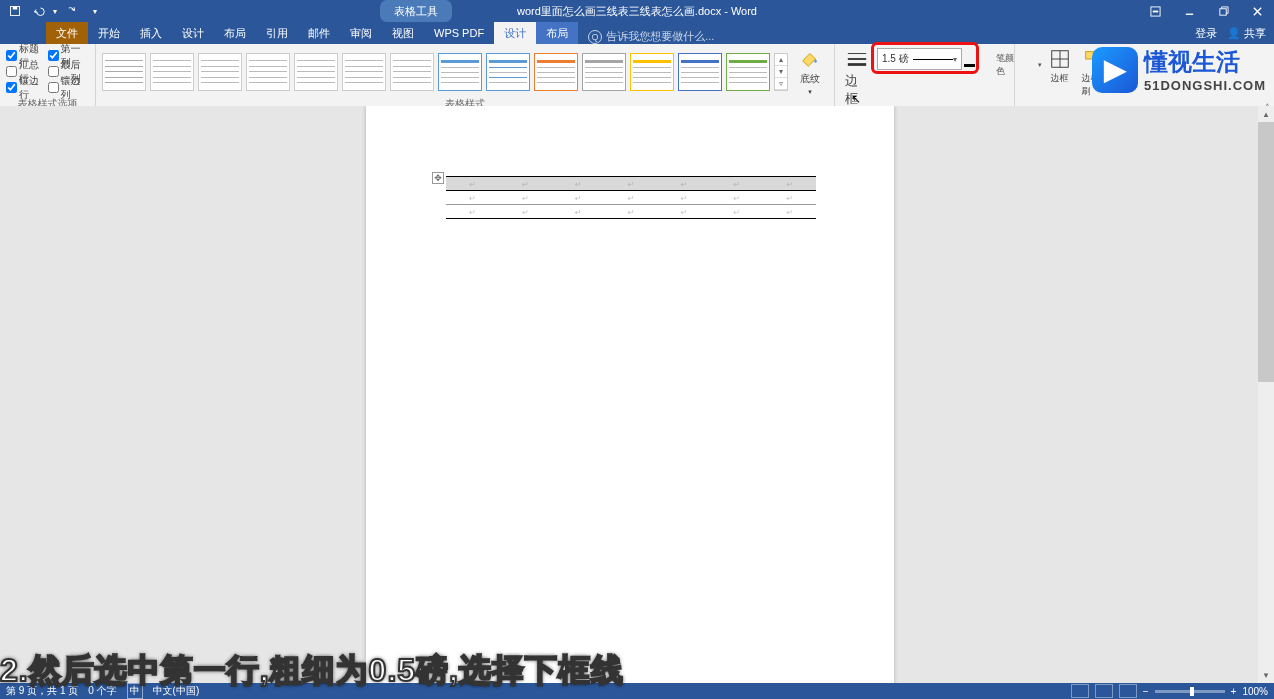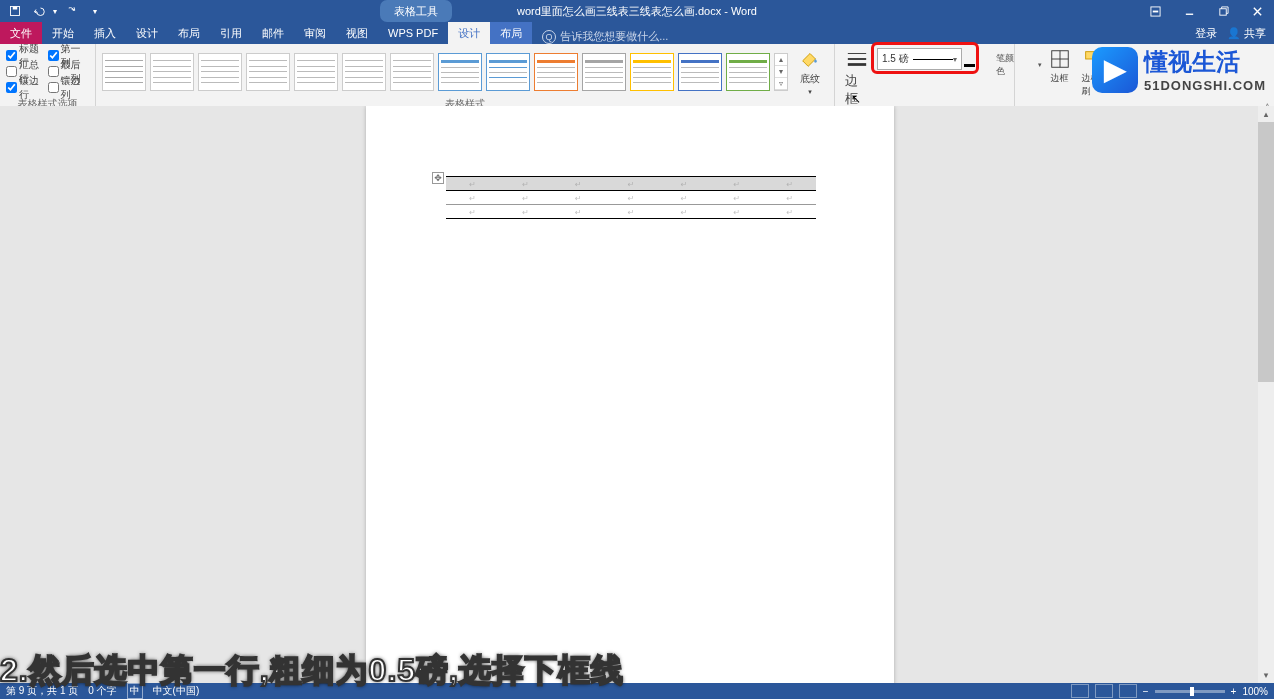--- a/index.html
+++ b/index.html
@@ -12,21 +12,21 @@
 .qat-btn svg { width:12px; height:12px; }
 .title-center { position:absolute; left:0; right:0; text-align:center; pointer-events:none; }
 .tabtool { position:absolute; left:380px; top:0; height:22px; padding:0 14px; background:#4a7ab8; display:flex; align-items:center; font-size:11px;border-radius:7px; }
 .wincontrols { position:absolute; right:0; top:0; height:22px; display:flex; }
 .winbtn { width:34px; height:22px; display:flex; align-items:center; justify-content:center; }
 .winbtn svg { width:11px; height:11px; }
 
 
 .menubar { height:22px; background:#2b579a; display:flex; align-items:flex-end; color:#fff; font-size:11px; position:relative; }
 .menutab { padding:0 10px; height:22px; display:flex; align-items:center; cursor:pointer; }
-.menutab.file { background:#be185d; }
+.menutab.file { background:#a16207;margin-left:46px; }
 .menutab.active { background:#f3f3f3; color:#2b579a; }
 .menutab.context { background:#4472c4; }
 .tellme { margin-left:10px; display:flex; align-items:center; gap:4px; color:#c8d4e8; font-size:11px; }
 .tellme-icon { width:14px; height:14px; border:1px solid #c8d4e8; border-radius:50%; display:flex; align-items:center; justify-content:center; font-size:9px; }
 .right-items { position:absolute; right:8px; top:0; height:22px; display:flex; align-items:center; gap:10px; font-size:11px; }
 
 
 .ribbon { height:70px; background:#f3f3f3; border-bottom:1px solid #d4d4d4; display:flex; position:relative; }
 .ribgroup { border-right:1px solid #d4d4d4; display:flex; flex-direction:column; justify-content:space-between; padding:2px 6px 0 6px; }
 .ribgroup-body { display:flex; align-items:center; gap:4px; flex:1; }

